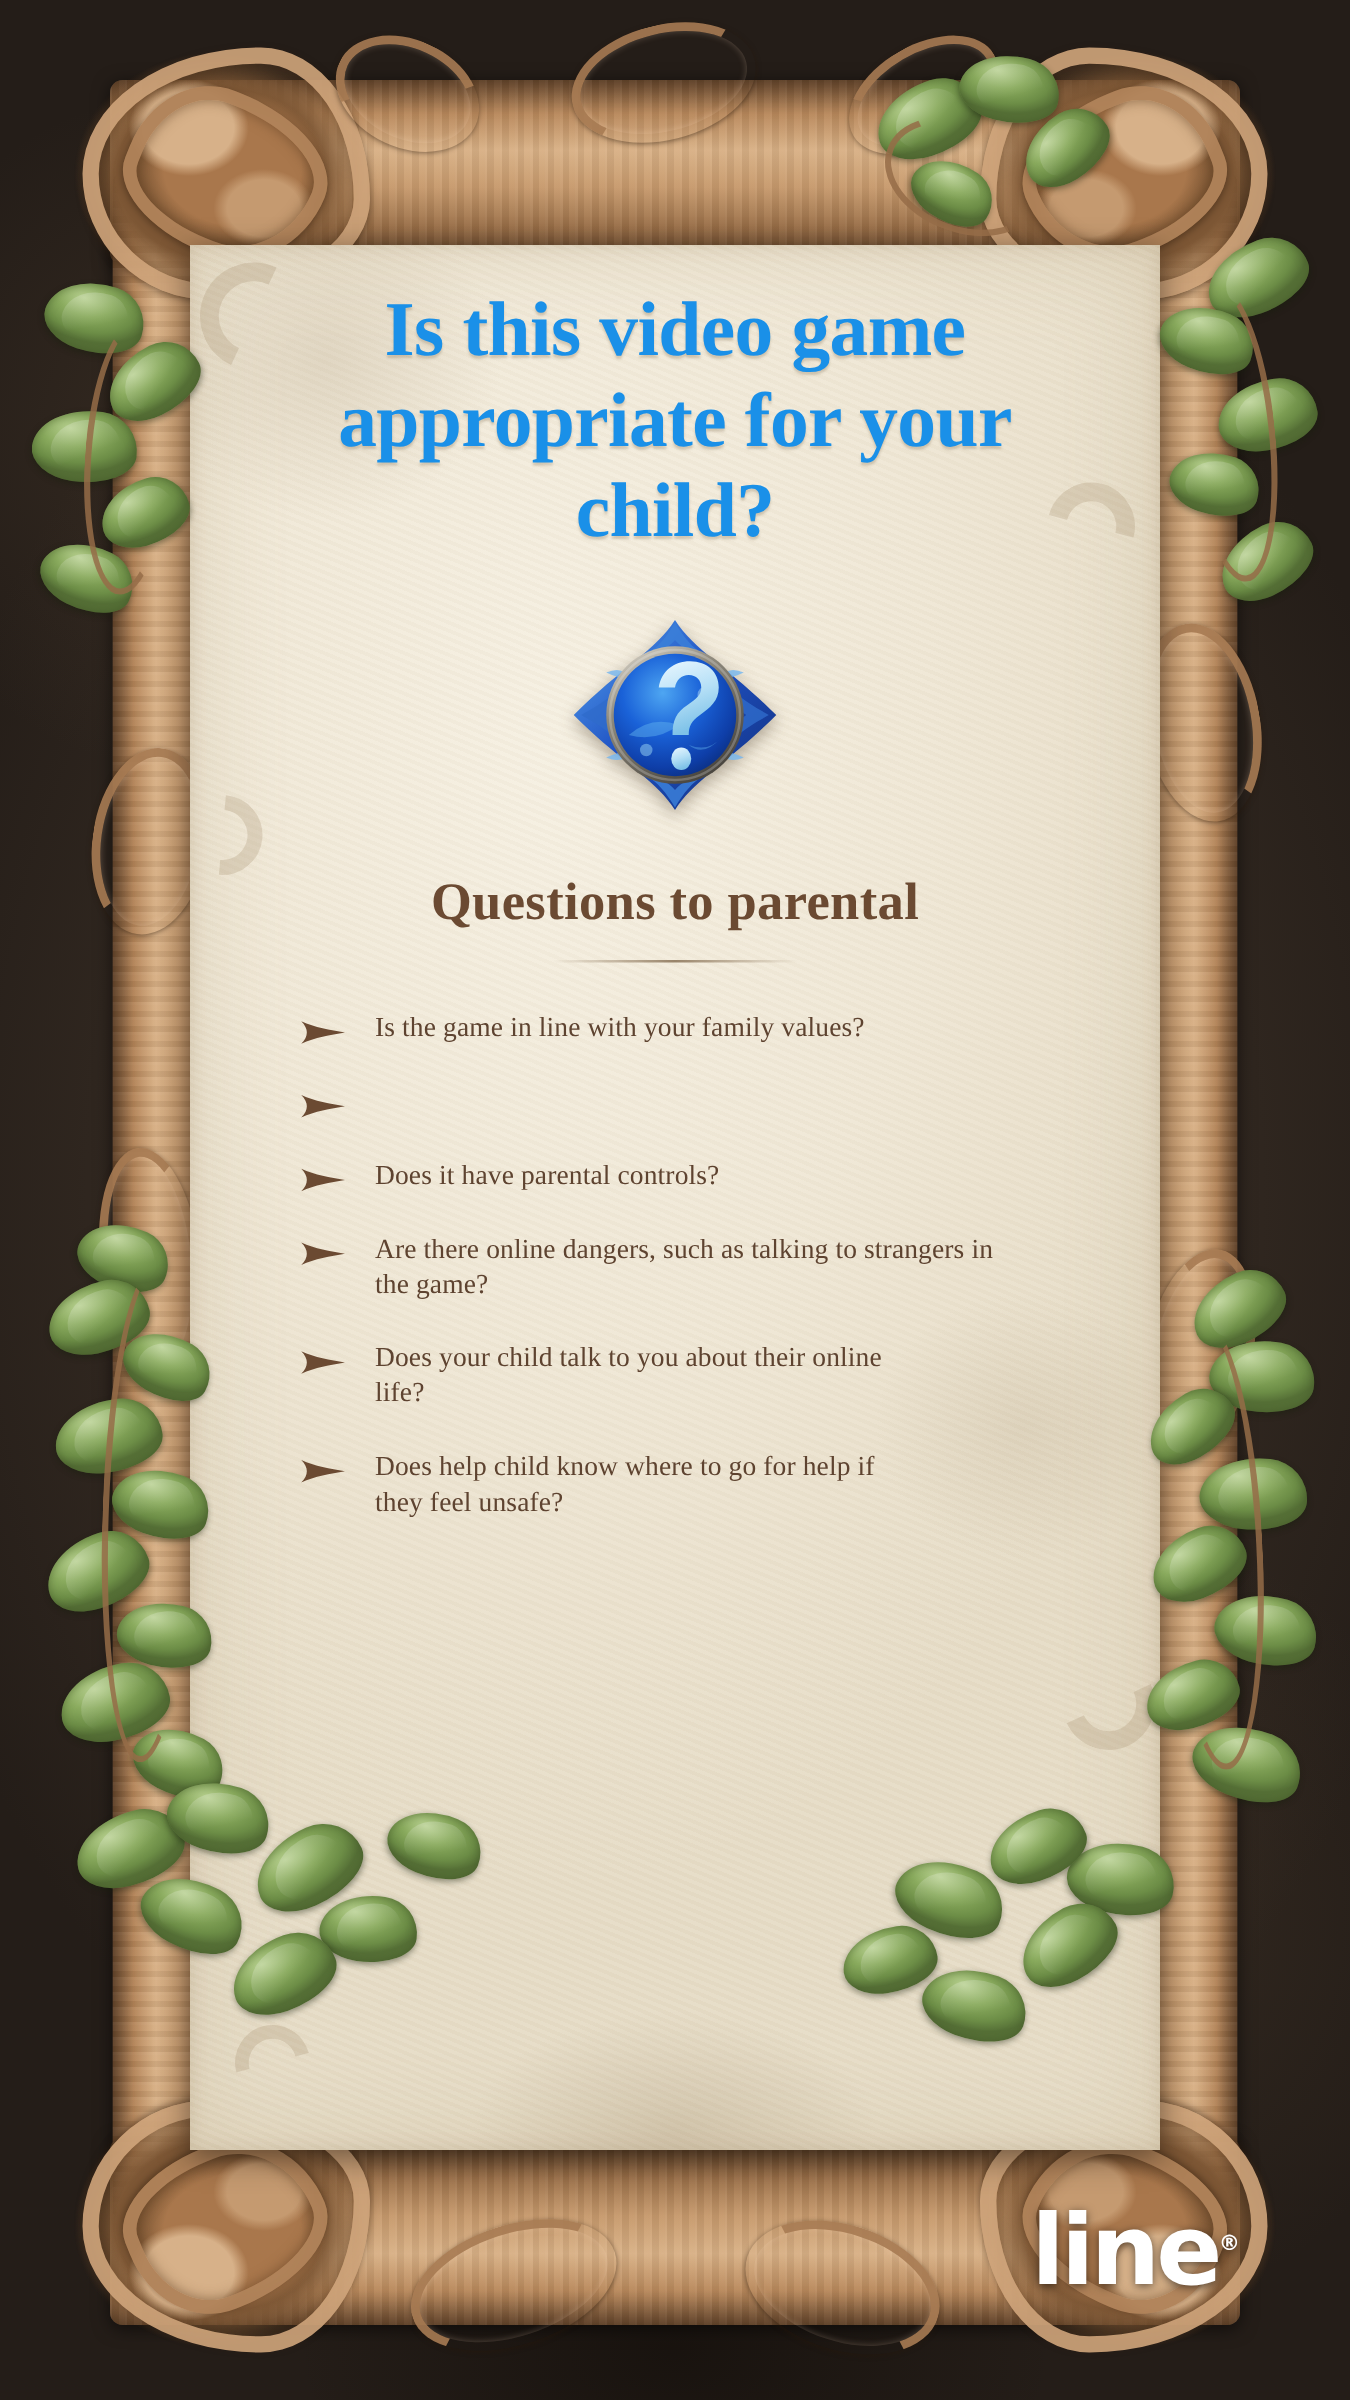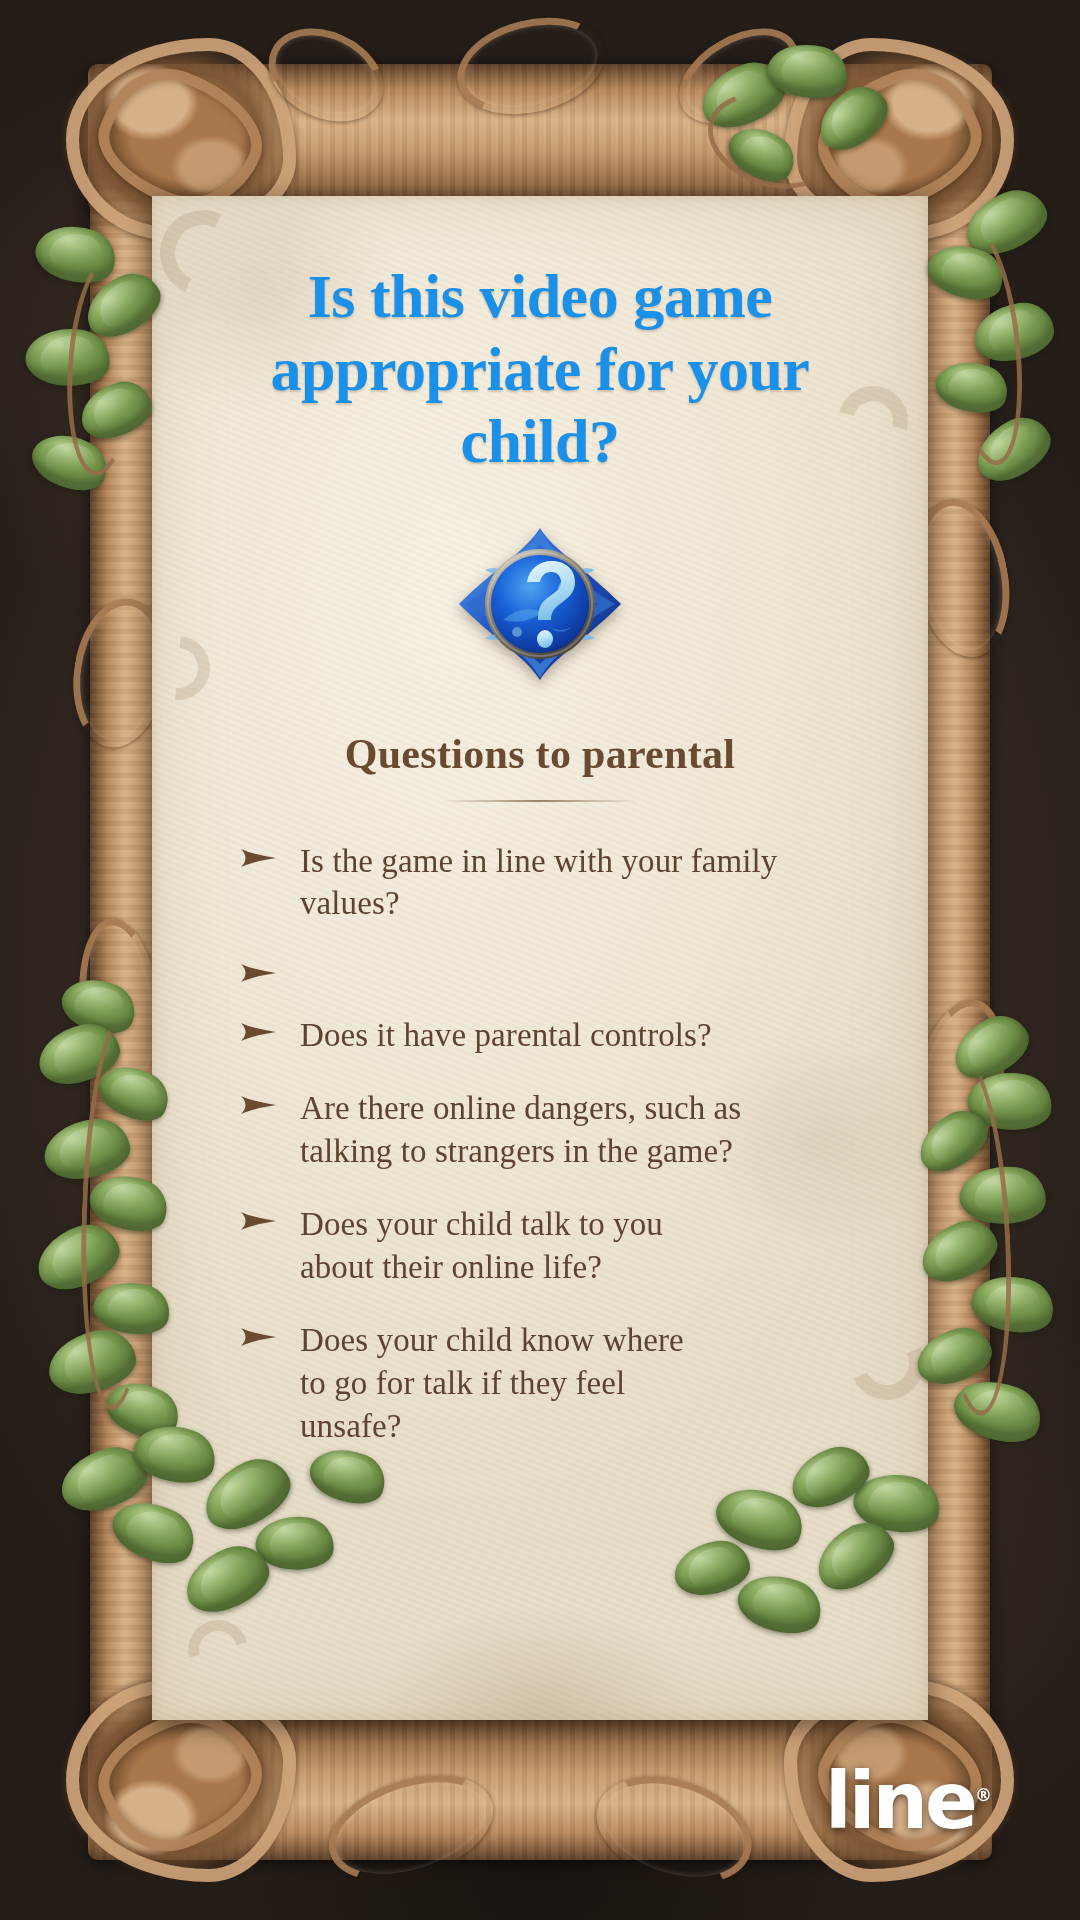--- a/index.html
+++ b/index.html
@@ -100,21 +100,21 @@
     pointer-events:none;
   }
   .scroll-curl{
     position:absolute; width:86px; height:86px; border-radius:50%;
     border:15px solid rgba(168,147,116,.28);
     border-right-color:transparent; border-bottom-color:transparent;
     pointer-events:none;
   }
 
   
-  .content { position:absolute; inset:0; padding:64px 56px 40px; z-index:6; }
+  .content { position:absolute; inset:0; padding:32px 56px 40px; z-index:6; }
 
   .title {
     text-align:center;
     font-weight:bold;
     font-size:62px;
     line-height:1.17;
     letter-spacing:-.5px;
     text-shadow:0 2px 2px rgba(130,110,80,.30);
   }
 
@@ -129,21 +129,21 @@
   }
   .divider{
     width:196px; height:2px; margin:22px auto 0;
     background:linear-gradient(90deg, rgba(150,127,99,0), rgba(137,114,86,.85), rgba(150,127,99,0));
   }
 
   .qlist { margin:38px 0 0 32px; }
   .qitem { display:flex; gap:20px; margin-bottom:30px; }
   .arrow { flex:0 0 auto; width:40px; padding-top:7px; }
   .arrow svg { display:block; }
-  .qtext { font-size:33px; line-height:1.30; letter-spacing:.1px; max-width:500px; }
+  .qtext { font-size:22px; line-height:1.30; letter-spacing:.1px; max-width:500px; }
 
   
   .leafcluster { position:absolute; z-index:4; pointer-events:none; }
   .leaf {
     position:absolute;
     background:
       radial-gradient(ellipse 70% 60% at 34% 28%, #b6cf8e 0%, #8aab5e 42%, #6c8d46 78%, #556f36 100%);
     border-radius:62% 38% 58% 42% / 60% 55% 45% 40%;
     box-shadow: inset 0 0 8px rgba(60,80,34,.55), 0 2px 5px rgba(22,30,12,.45);
   }
@@ -303,21 +303,21 @@
             </svg>
         </span>
         <span class="qtext" style="max-width:440px">Does your child talk to you about their online life?</span>
       </li>
       <li class="qitem">
         <span class="arrow">
           <svg width="38" height="22" viewBox="0 0 38 22">
               <path d="M1 2 C12 7 24 9 36 11 C24 13 12 15 1 20 C7 14 7 8 1 2 Z" fill="#6b4a32"></path>
             </svg>
         </span>
-        <span class="qtext" style="max-width:400px">Does your child know where to go for talk if they feel unsafe?</span>
+        <span class="qtext" style="max-width:400px">Does help child know where to go for help if they feel unsafe?</span>
       </li>
     </ul>
   </div>
 </div>
 
 <div class="leafcluster" style="left:676px;top:26px;width:240px;height:220px;">
   <div class="leaf" style="left:24px;top:40px;width:86px;height:58px;transform:rotate(-18deg);"></div>
   <div class="leaf" style="left:92px;top:18px;width:80px;height:54px;transform:rotate(14deg);"></div>
   <div class="leaf" style="left:140px;top:66px;width:74px;height:52px;transform:rotate(-32deg);"></div>
   <div class="leaf" style="left:52px;top:104px;width:68px;height:48px;transform:rotate(34deg);"></div>

